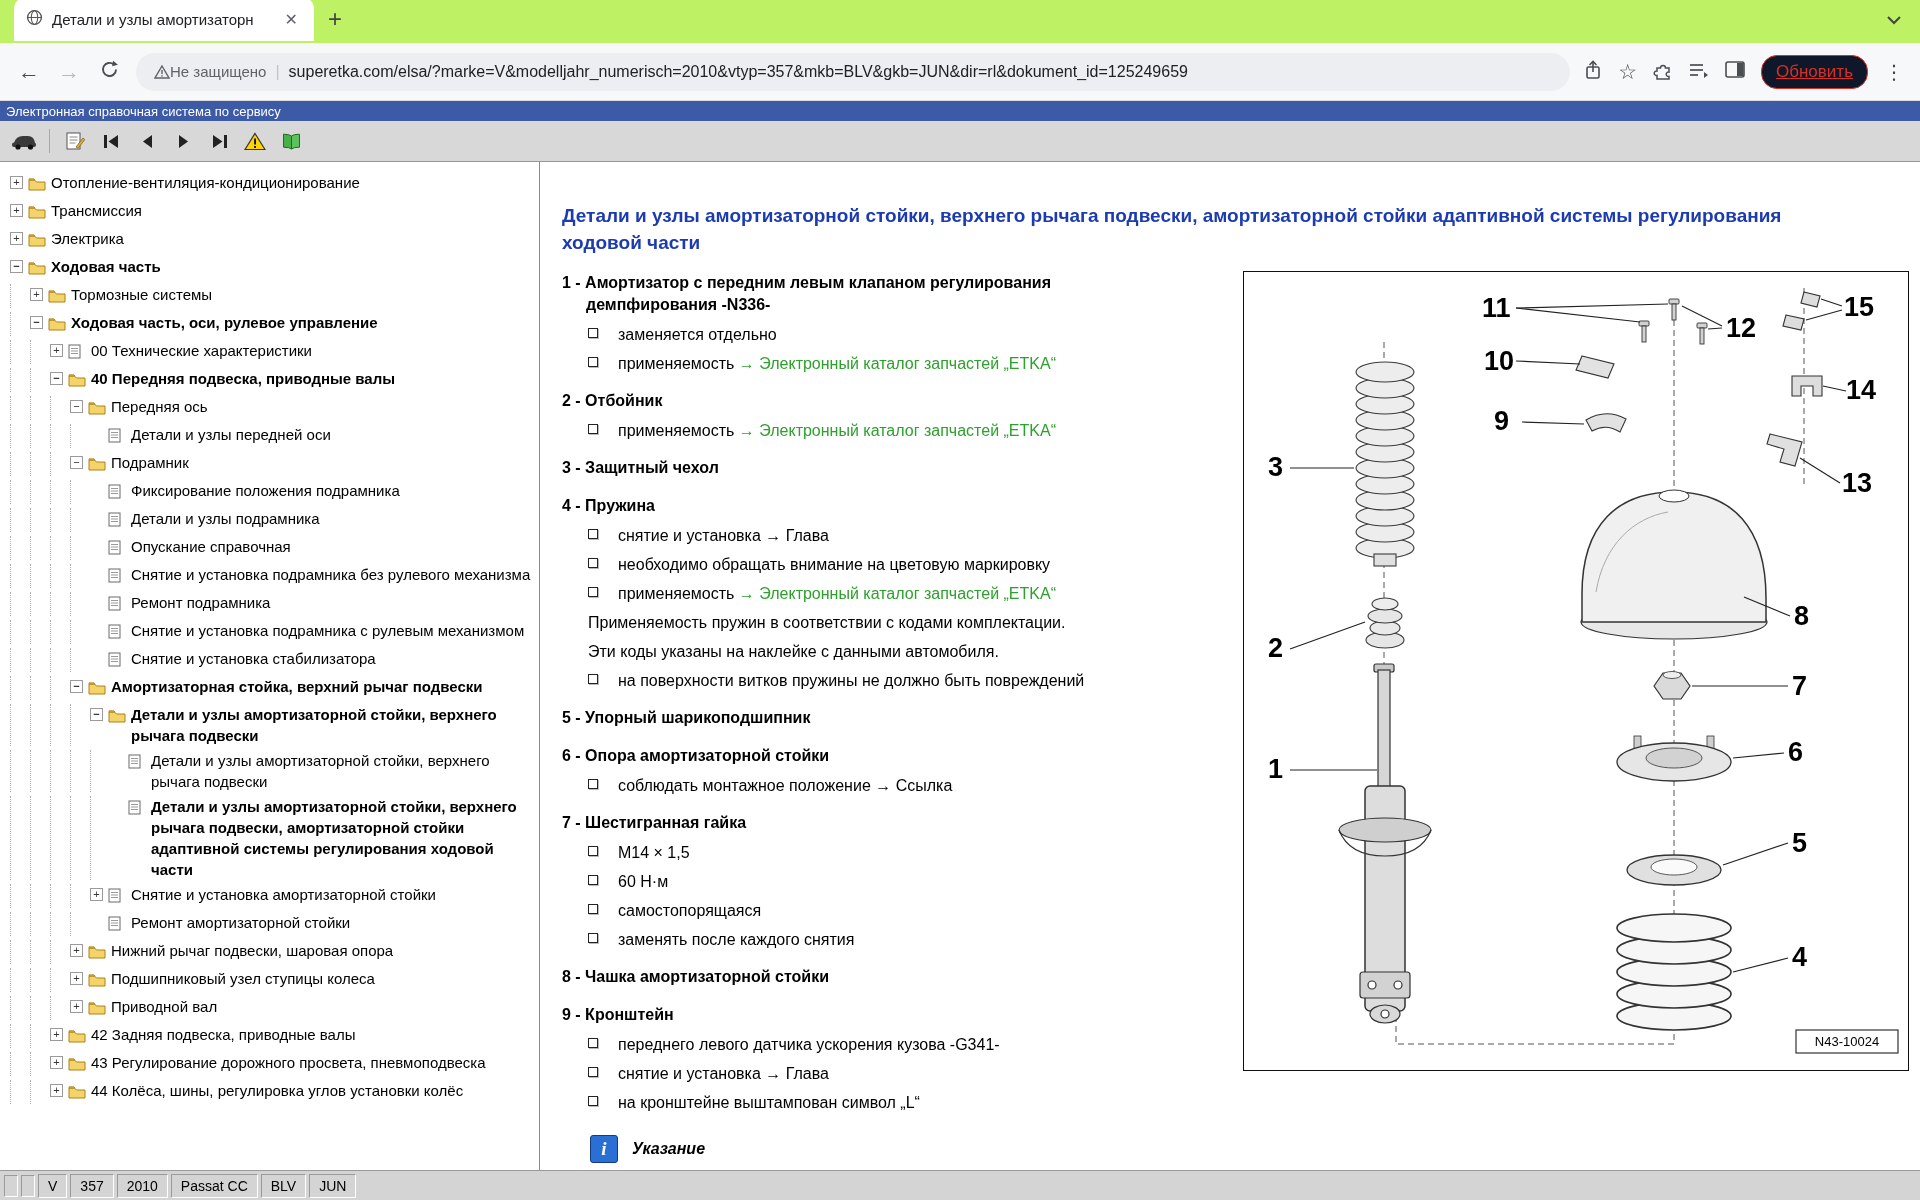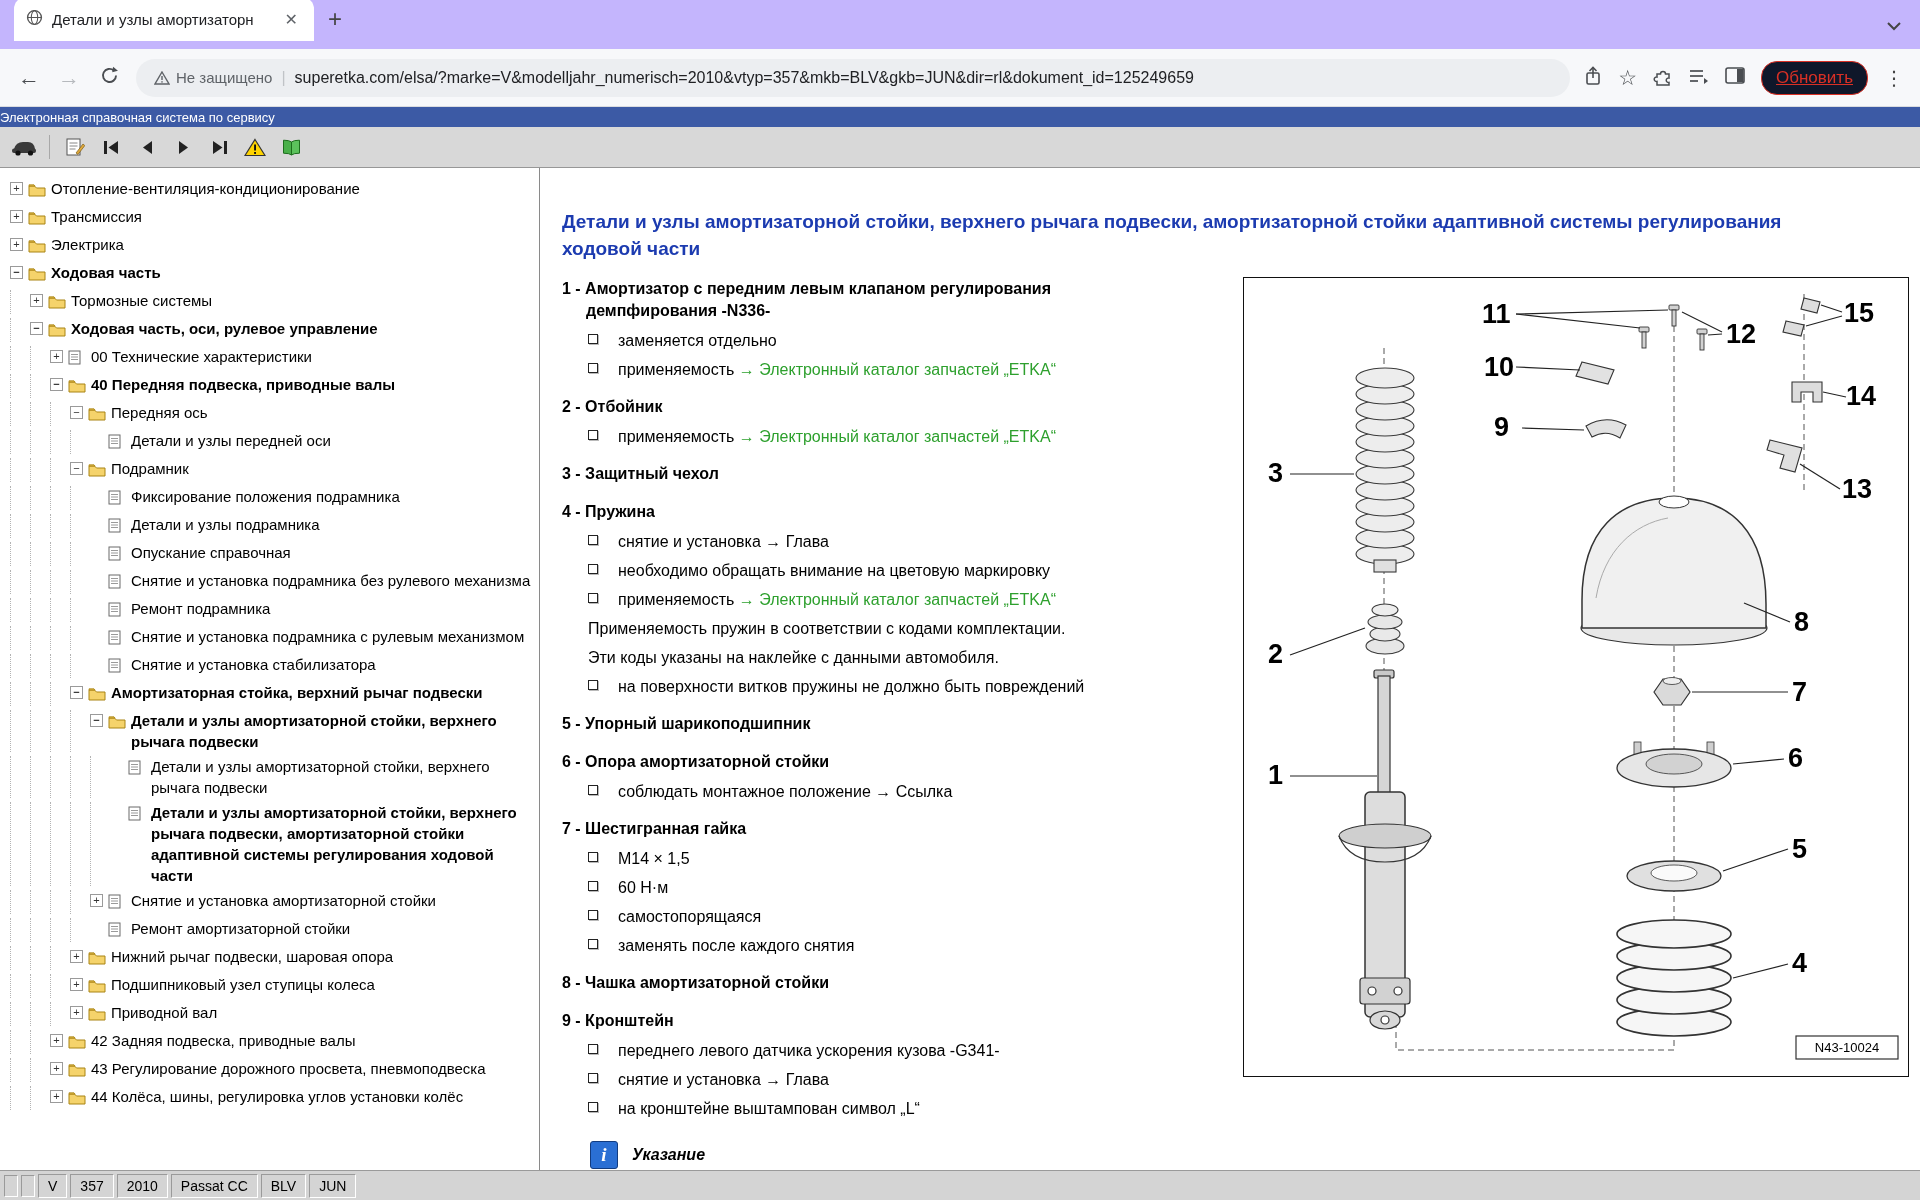--- a/index.html
+++ b/index.html
@@ -1,40 +1,40 @@
 <!DOCTYPE html>
 <html style="--header-blue: #3c5aa5; --title-blue: #1c3bb0; --link-green: #2da02d;"><head>
 <meta charset="utf-8">
 <style>
   * { box-sizing: border-box; margin: 0; padding: 0; }
   html,body { width:1920px; height:1200px; overflow:hidden; background:#fff;
     font-family:"Liberation Sans", sans-serif; }
   body { display:flex; flex-direction:column; }
 
   
-  .tab-strip { height:49px; background:#c4b5fd; display:flex; align-items:flex-end; padding:8px 14px; position:relative; }
+  .tab-strip { height:43px; background:#bef264; display:flex; align-items:flex-end; padding:2px 14px; position:relative; }
   .tab { width:300px; height:44px; background:#fff; border-radius:12px 12px 0 0; display:flex; align-items:center; gap:9px; padding:0 12px; font-size:15px; color:#202124; }
   .tab-title { flex:1; white-space:nowrap; overflow:hidden; }
   .tab-close { font-size:16px; color:#5f6368; cursor:pointer; padding:0 4px; }
   .new-tab { font-size:24px; color:#444; margin:0 0 8px 14px; cursor:pointer; }
   .strip-chevron { position:absolute; right:18px; bottom:14px; }
 
   .addr-row { height:58px; background:#f7f8fa; display:flex; align-items:center; gap:14px; padding:0 16px; border-bottom:1px solid #dadce0; }
   .nav-ic { font-size:22px; color:#4a4d51; width:26px; text-align:center; cursor:pointer; }
   .nav-ic.disabled { color:#b6b9bd; }
   .url-box { flex:1; height:38px; background:#eceef1; border-radius:19px; display:flex; align-items:center; gap:9px; padding:0 18px; font-size:16px; }
-  .sec-warn { color:#5f6368; font-size:15px; display:flex; align-items:center; gap:6px; }
+  .sec-warn { color:#5f6368; font-size:15px; display:flex; align-items:center; }
   .url-sep { color:#c0c3c7; }
   .url-text { color:#202124; white-space:nowrap; overflow:hidden; }
   .addr-icons { display:flex; align-items:center; gap:16px; }
   .refresh-pill { border:1.5px solid #d93025; color:#d93025; background:#0f172a; border-radius:16px; padding:6px 14px; font-size:17px; cursor:pointer; white-space:nowrap;text-decoration:underline; }
   .kebab { font-size:20px; color:#444; cursor:pointer; }
 
   
-  .app-header { height:20px; background:var(--header-blue,#3c5aa5); color:#fff; font-size:13px; display:flex; align-items:center; }
+  .app-header { height:20px; background:var(--header-blue,#3c5aa5); color:#fff; font-size:13px; display:flex; align-items:center; padding-left:6px; }
   .toolbar { height:41px; background:#d8d8d8; border-bottom:1px solid #979797; display:flex; align-items:center; gap:4px; padding-left:8px; }
   .tool-btn { width:32px; height:30px; display:flex; align-items:center; justify-content:center; border:1px solid #d8d8d8; cursor:pointer; }
   .tool-sep { width:1px; height:24px; background:#a8a8a8; margin:0 5px; }
 
   
   .main { flex:1; display:flex; overflow:hidden; }
 
   .tree-pane { width:540px; flex:0 0 540px; border-right:1px solid #8a8a8a; overflow:hidden; padding:8px 4px 0 10px; font-size:15px; color:#000; }
   .tree-row { display:flex; align-items:flex-start; padding:2px 0; line-height:21px; cursor:pointer; }
   .tree-row.bold { font-weight:bold; }

